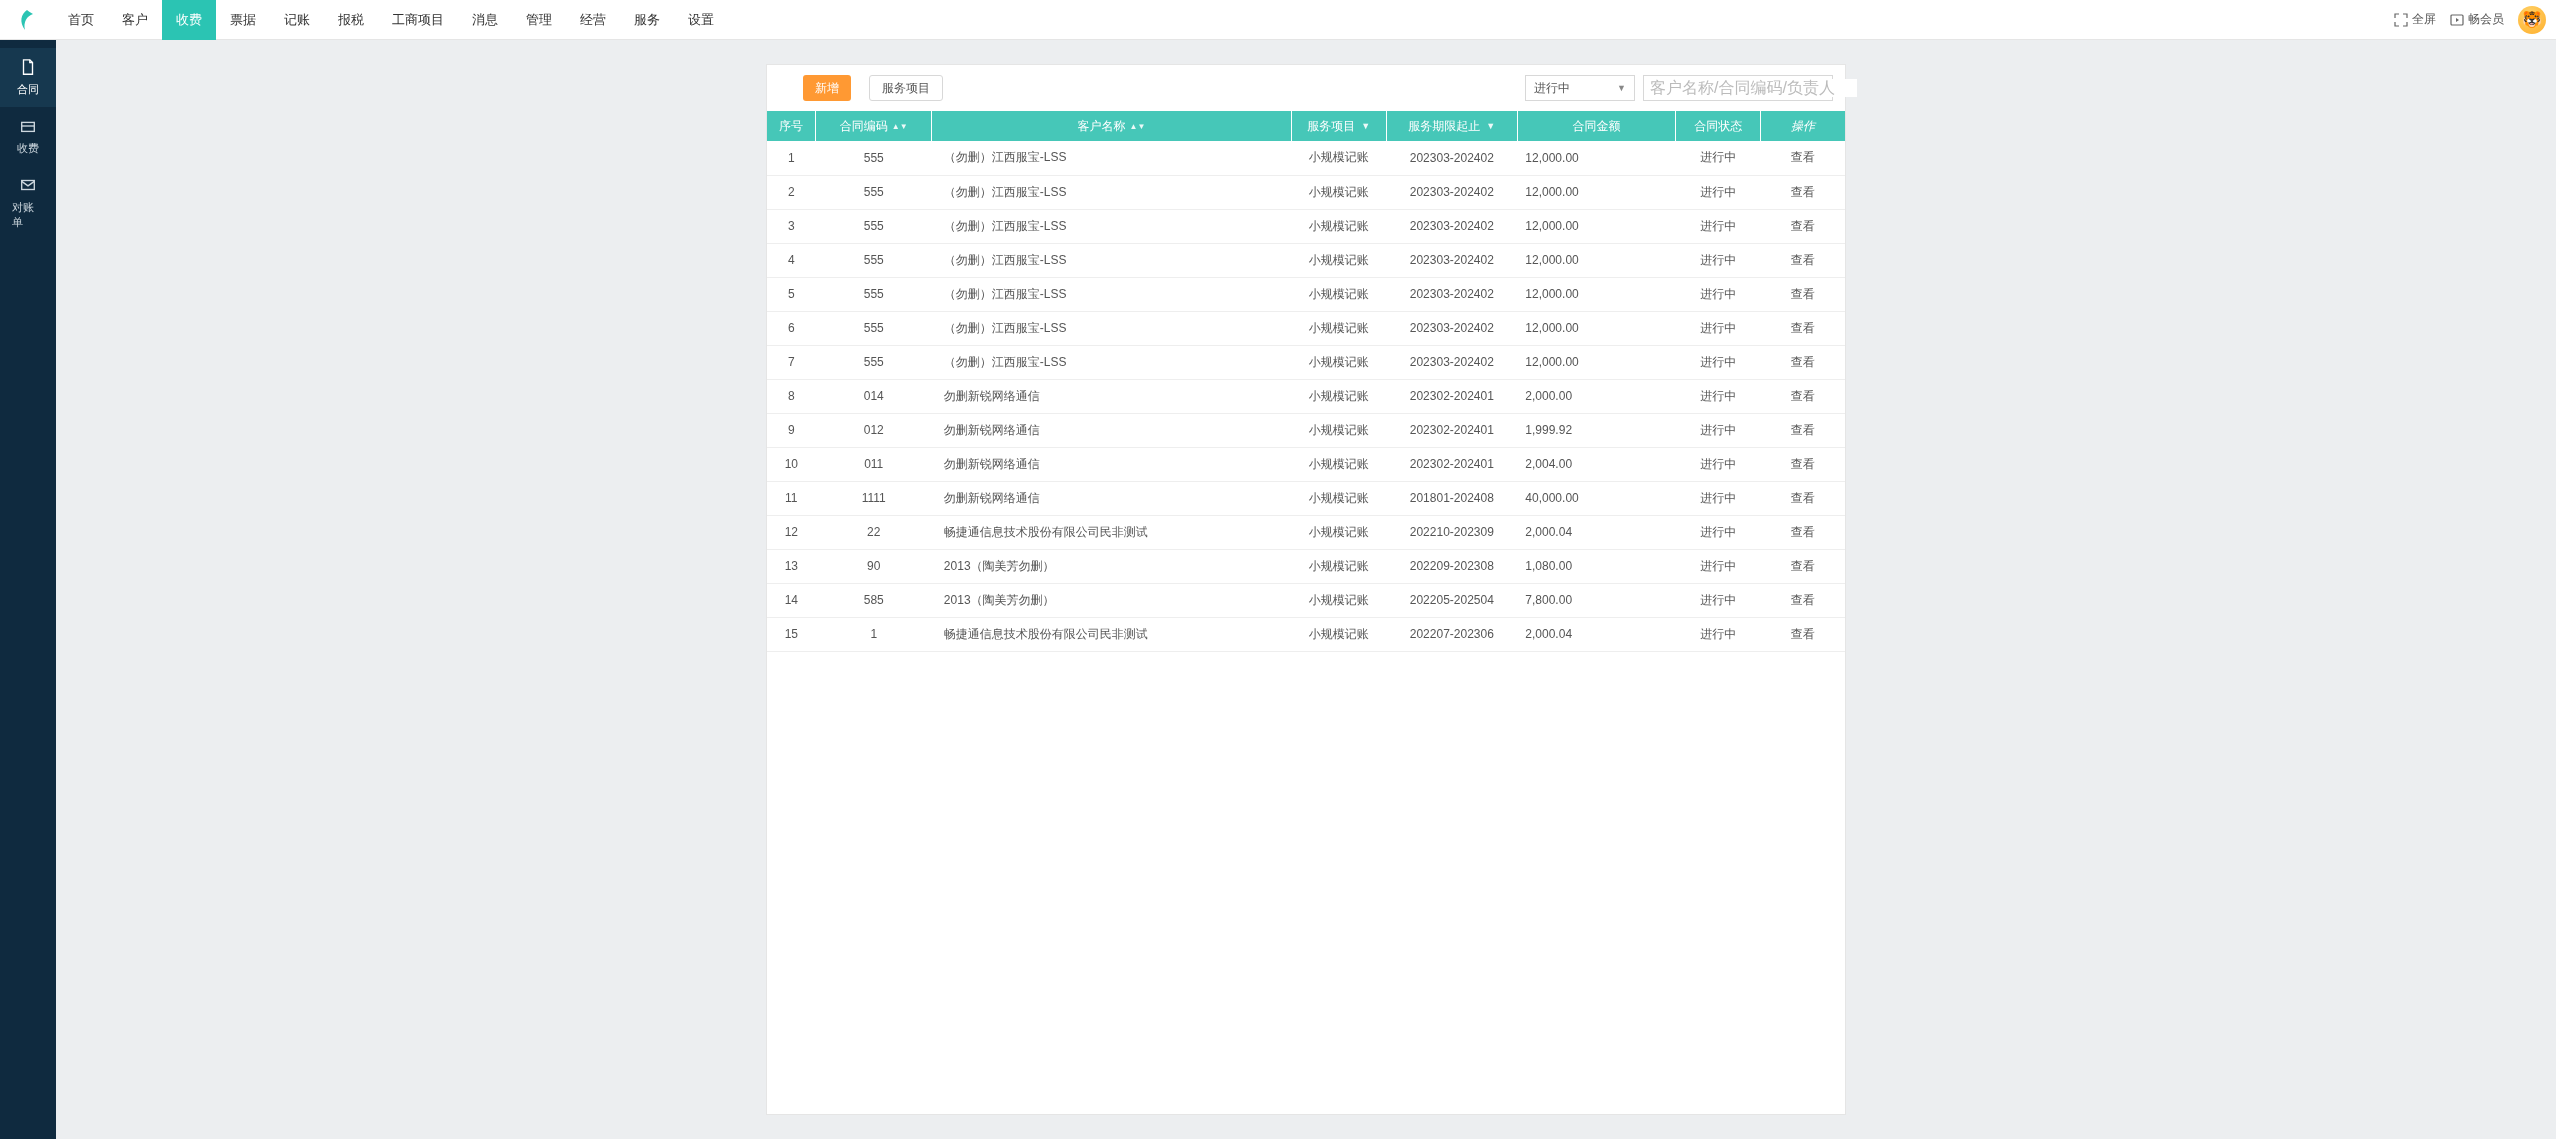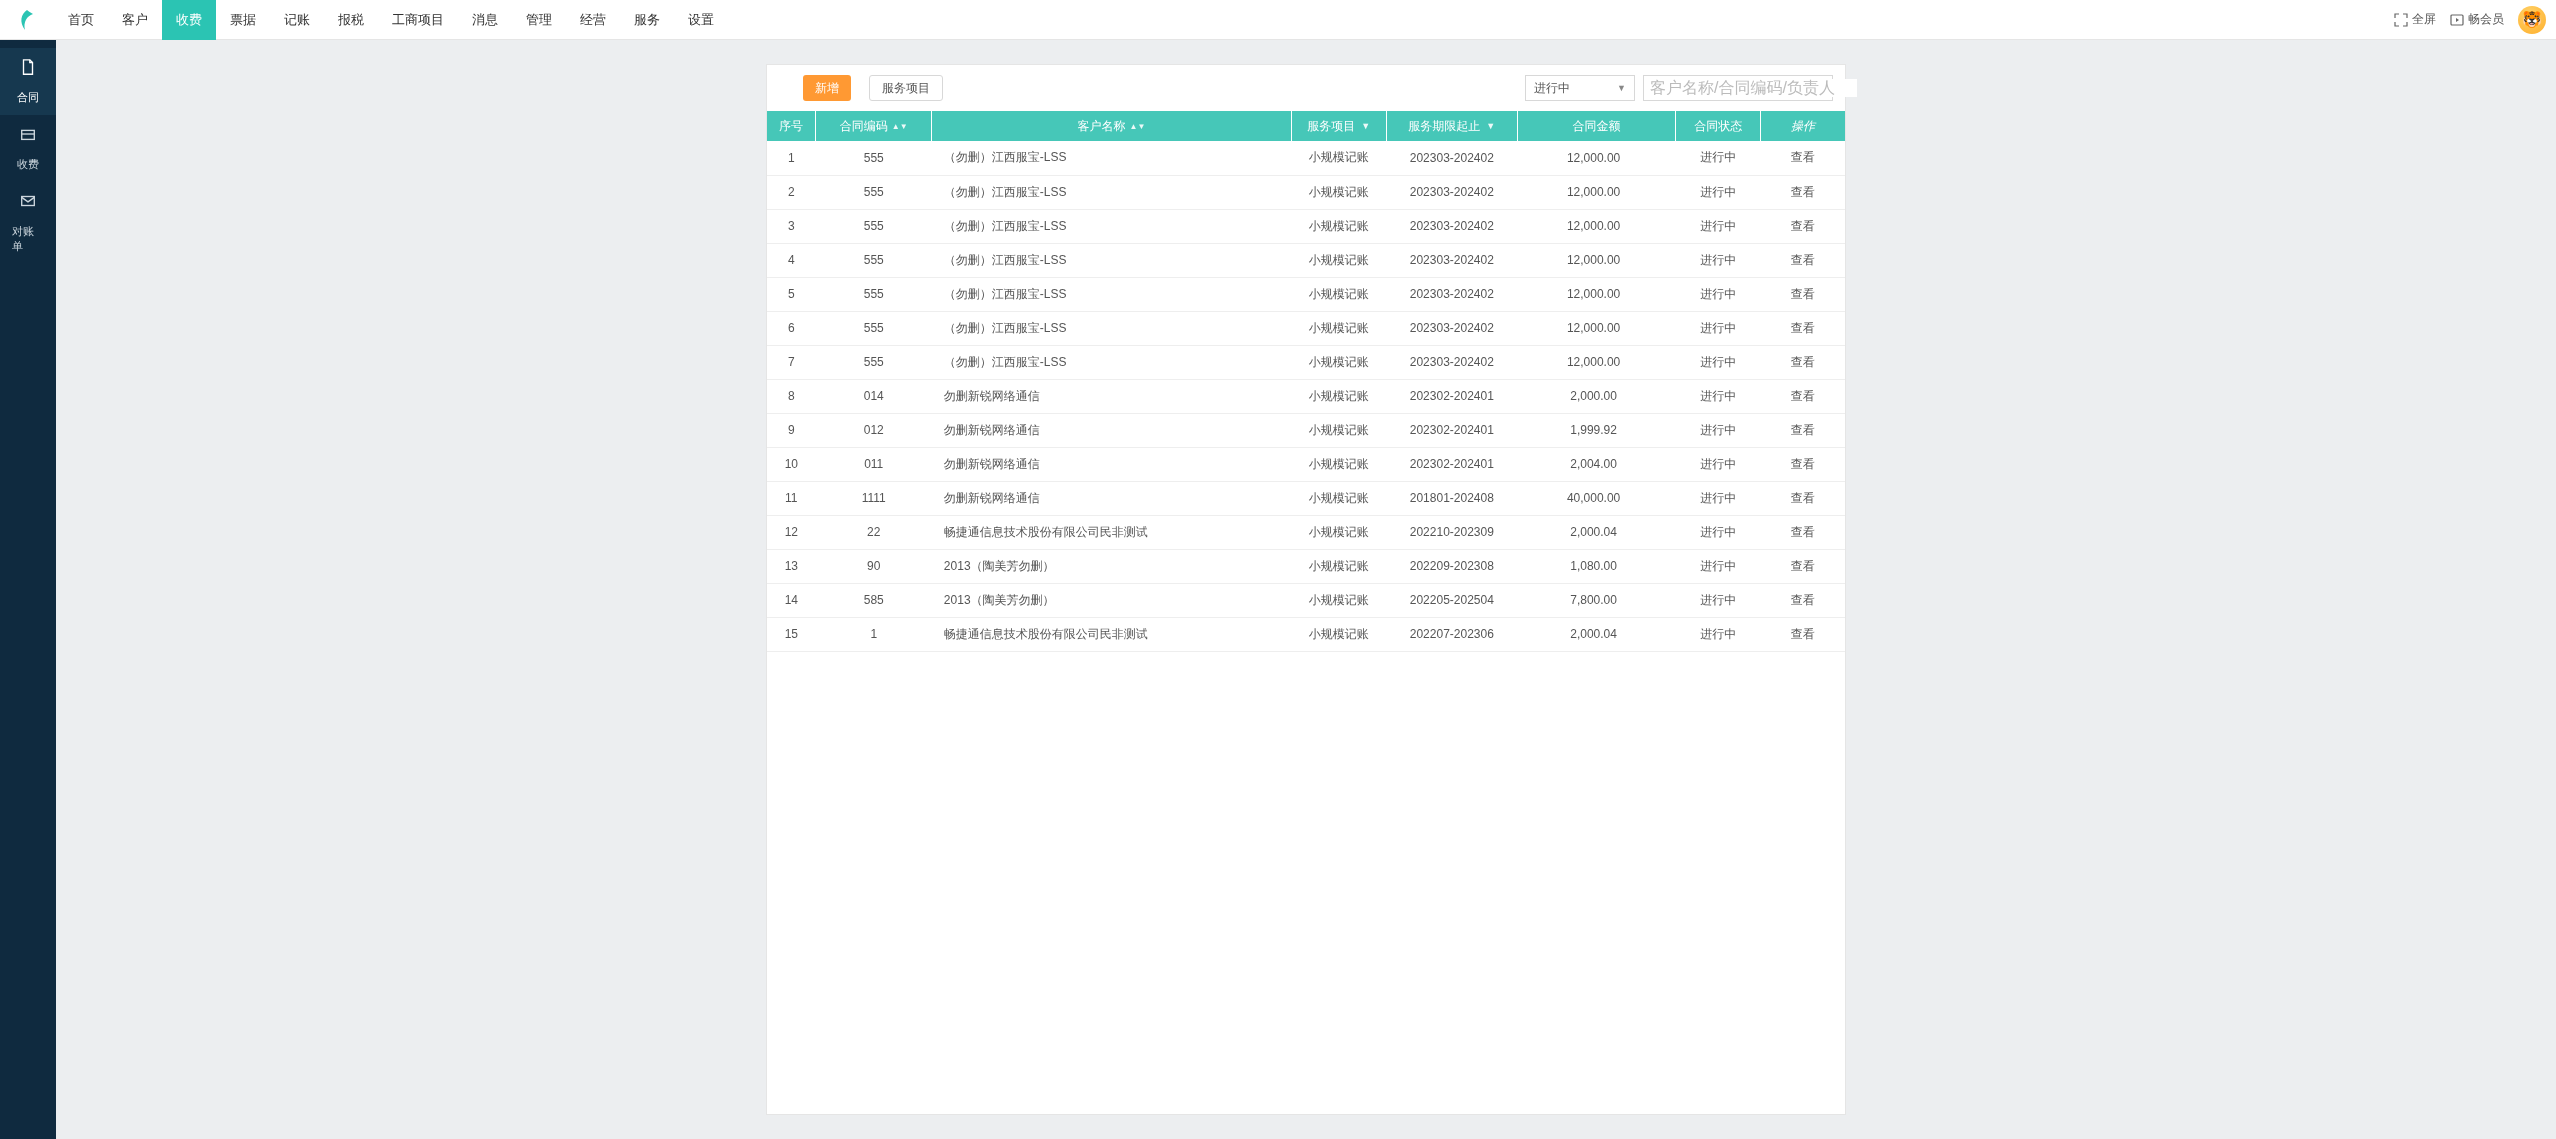--- a/index.html
+++ b/index.html
@@ -9,21 +9,21 @@
     .logo { width: 34px; height: 34px; display:flex; align-items:center; justify-content:center; margin-right: 10px; }
     .logo svg { width: 24px; height: 24px; }
     .topnav { display: flex; gap: 0; }
     .topnav-item { padding: 0 14px; height: 40px; line-height: 40px; cursor: pointer; font-size: 13px; color: #333; }
     .topnav-item.active { background: #2bc4b3; color: #fff; }
     .topbar-right { margin-left: auto; display: flex; align-items: center; gap: 14px; }
     .topbar-link { display:flex; align-items:center; gap:4px; cursor:pointer; color:#555; }
     .avatar { width: 28px; height: 28px; border-radius: 50%; background: radial-gradient(circle at 40% 30%, #ffd36a, #ffae2b); display:flex; align-items:center; justify-content:center; font-size:16px; }
     .body { display: flex; flex: 1; min-height: 0; }
     .sidebar { width: 56px; background: #0f2a3f; display: flex; flex-direction: column; align-items: center; padding-top: 8px; }
-    .side-item { width: 100%; padding: 10px 12px; display:flex; flex-direction:column; align-items:center; gap:12px; color: #cdd7de; cursor:pointer; font-size: 11px; }
+    .side-item { width: 100%; padding: 10px 12px; display:flex; flex-direction:column; align-items:center; gap:4px; color: #cdd7de; cursor:pointer; font-size: 11px; }
     .side-item.active { background: #16384f; color:#fff; }
     .side-item svg { width: 18px; height: 18px; fill: currentColor; }
     .content { flex:1; overflow:auto; padding: 24px 0; display:flex; justify-content:center; }
     .panel { width: 1080px; background: #fff; border: 1px solid #e5e5e5; }
     .toolbar { display:flex; align-items:center; padding: 10px 12px; gap: 18px; margin-left: 24px; }
     .btn { height: 26px; padding: 0 12px; border-radius: 3px; font-size: 12px; cursor:pointer; display:inline-flex; align-items:center; }
     .btn-primary { background:#ff9933; color:#fff; border:none; }
     .btn-default { background:#fff; border:1px solid #d8d8d8; color:#555; }
     .toolbar-right { margin-left:auto; display:flex; align-items:center; gap:8px; }
     .select { height:26px; width:110px; border:1px solid #d8d8d8; display:flex; align-items:center; justify-content:space-between; padding:0 8px; font-size:12px; color:#555; cursor:pointer; background:#fff; }
@@ -33,21 +33,21 @@
     .searchbox svg { width:14px; height:14px; fill:#999; }
     table { width:100%; border-collapse: collapse; table-layout: fixed; }
     thead { background:#46c7b8; color:#fff; }
     th { height:30px; font-weight: normal; font-size:12px; border-right:1px solid rgba(255,255,255,0.25); position:relative; }
     th:last-child { border-right:none;font-style:italic; }
     .th-inner { display:flex; align-items:center; justify-content:center; gap:4px; }
     .sort-arrows { display:flex; flex-direction:column; line-height:5px; font-size:8px; opacity:.9; }
     .filter-caret { font-size:9px; margin-left:2px; opacity:.9; }
     tbody td { height:34px; border-bottom:1px solid #eee; font-size:12px; padding: 0 8px; text-align:center; color:#555; }
     tbody td.left { text-align:left; padding-left: 12px; }
-    tbody td.right { text-align:center; padding-right: 14px; }
+    tbody td.right { text-align:left; padding-right: 14px; }
     .action-link { color:#555; cursor:pointer; }
     .col-seq   { width: 46px; }
     .col-code  { width: 110px; }
     .col-name  { width: 340px; }
     .col-svc   { width: 90px; }
     .col-date  { width: 124px; }
     .col-amt   { width: 150px; }
     .col-stat  { width: 80px; }
     .col-act   { width: 80px; }
   </style>

